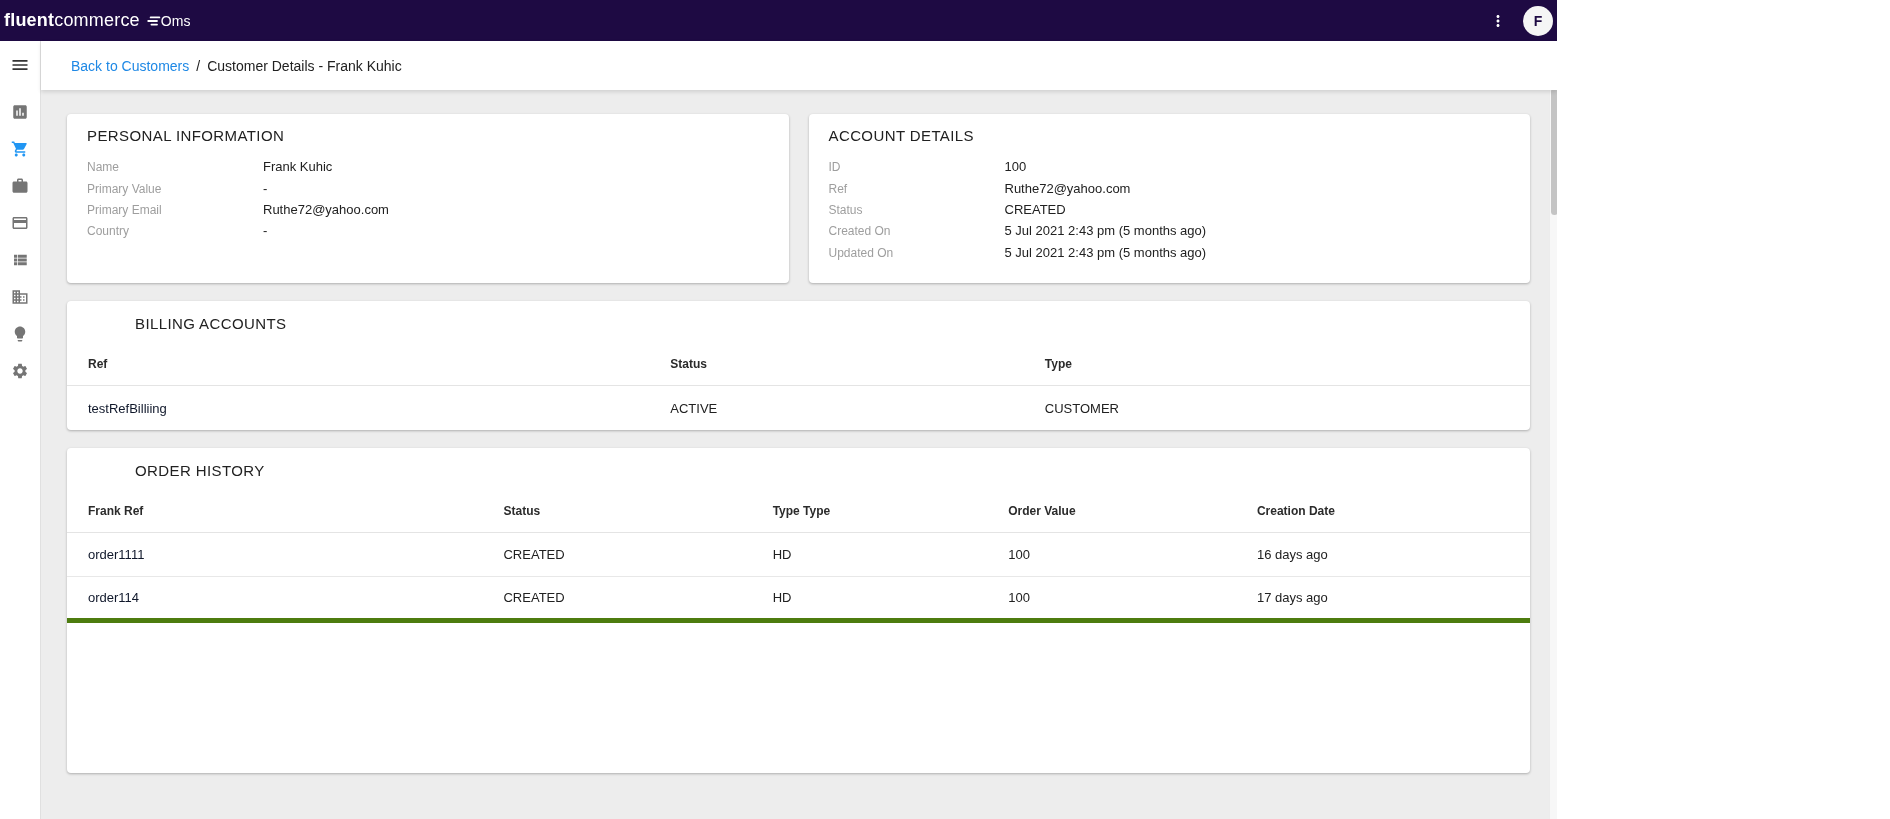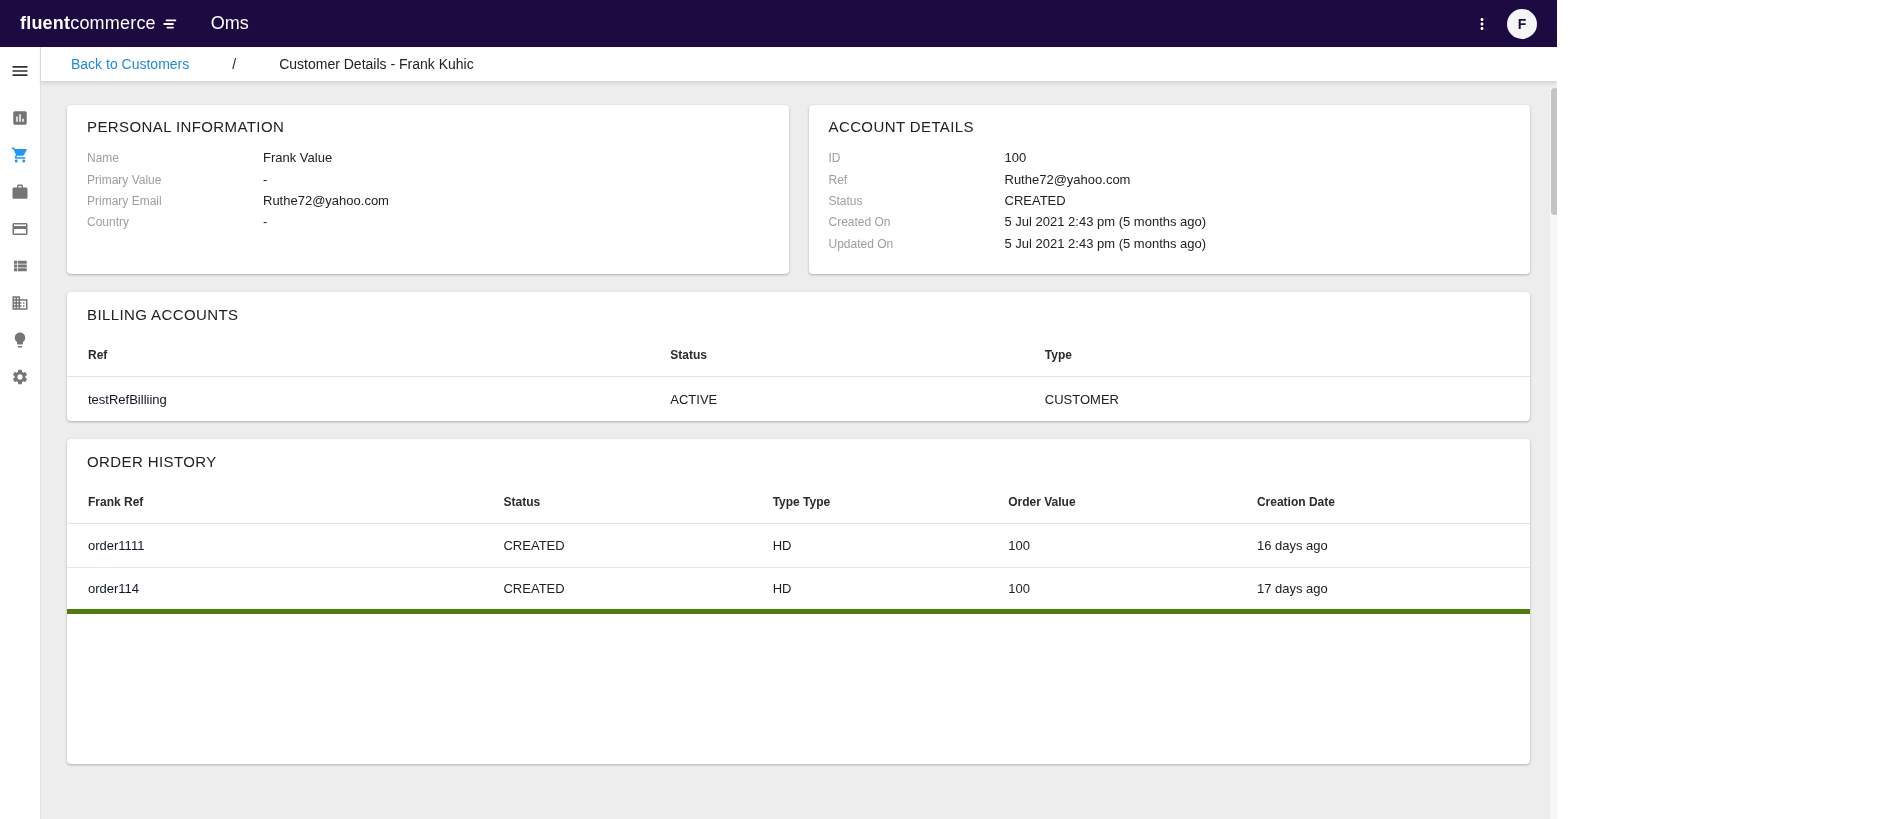--- a/index.html
+++ b/index.html
@@ -2,66 +2,66 @@
 <html><head>
 <meta charset="utf-8">
 <style>
   * { margin: 0; padding: 0; box-sizing: border-box; }
   html, body { width: 1890px; height: 819px; overflow: hidden; background: #ffffff;
     font-family: "Liberation Sans", "DejaVu Sans", sans-serif; }
 
   .app { position: relative; width: 1557px; height: 819px; overflow: hidden; background: #fff; }
 
   
-  .topbar { height: 47px; background: #1e0a43; display: flex; align-items: center; padding: 0 20px; }
+  .topbar { height: 41px; background: #1e0a43; display: flex; align-items: center; padding: 0 4px; }
   .brand { display: flex; align-items: center; color: #fff; cursor: pointer; }
   .brand-bold { font-size: 18px; font-weight: 700; letter-spacing: 0.2px; }
   .brand-light { font-size: 18px; font-weight: 300; letter-spacing: 0.2px; }
   .brand-mark { margin-left: 5px; display: inline-flex; align-items: center; }
-  .app-label { color: #fff; font-size: 18px; font-weight: 500; margin-left: 34px; }
+  .app-label { color: #fff; font-size: 14px; font-weight: 500; }
   .topbar-right { margin-left: auto; display: flex; align-items: center; gap: 14px; }
   .kebab-btn { background: transparent; border: none; cursor: pointer; display: flex; align-items: center; padding: 2px; }
   .avatar { width: 30px; height: 30px; border-radius: 50%; background: #f5f5f5; color: #1e0a43;
     display: flex; align-items: center; justify-content: center; font-size: 14px; font-weight: 700; cursor: pointer; }
 
   
   .body-row { display: flex; height: 778px; }
 
   
   .sidebar { width: 41px; background: #fff; border-right: 1px solid #e0e0e0; display: flex; flex-direction: column; align-items: center; }
   .icon-btn { width: 40px; height: 24px; display: flex; align-items: center; justify-content: center;
     background: transparent; border: none; cursor: pointer; color: #757575; }
   .hamburger-btn { margin-top: 12px; color: #333; }
   .nav-icons { margin-top: 23px; display: flex; flex-direction: column; }
   .nav-icons .icon-btn { margin-bottom: 13px; }
   .icon-btn.active { color: #2196f3; }
 
   
   .main-col { flex: 1; display: flex; flex-direction: column; min-width: 0; }
-  .breadcrumb-bar { height: 34px; background: #fff; display: flex; align-items: center; padding-left: 30px;
-    box-shadow: 0 2px 4px rgba(0,0,0,0.12); position: relative; z-index: 2; font-size: 14px; gap: 36px; }
+  .breadcrumb-bar { height: 49px; background: #fff; display: flex; align-items: center; padding-left: 30px;
+    box-shadow: 0 2px 4px rgba(0,0,0,0.12); position: relative; z-index: 2; font-size: 14px; }
   .breadcrumb-bar a { color: #1e88e5; text-decoration: none; font-weight: 500; cursor: pointer; }
   .breadcrumb-sep { color: #212121; margin: 0 7px; font-weight: 500; }
   .breadcrumb-current { color: #212121; font-weight: 500; }
 
   .content { flex: 1; background: #ededed; padding: 24px 27px 0 26px; overflow: hidden; }
 
   
   .card { background: #fff; border-radius: 4px; box-shadow: 0 1px 3px rgba(0,0,0,0.18), 0 1px 2px rgba(0,0,0,0.10); }
   .cards-row { display: flex; gap: 20px; align-items: stretch; }
   .cards-row .card { flex: 1; padding: 13px 20px 20px 20px; }
   .card-title { font-size: 15px; font-weight: 400; color: #212121; letter-spacing: 0.4px; }
   .fields { margin-top: 12px; }
   .field-row { display: flex; padding: 3.2px 0; align-items: baseline; }
   .field-label { width: 176px; flex: 0 0 176px; font-size: 12px; color: #9e9e9e; }
   .field-value { font-size: 13px; color: #212121; }
 
   
   .table-card { margin-top: 18px; }
-  .table-card .card-title { padding: 14px 20px 10px 20px; }
+  .table-card .card-title { padding: 14px 20px 10px 20px; margin-left: 48px; }
   table { width: 100%; border-collapse: collapse; table-layout: fixed; }
   th { text-align: left; font-size: 12px; font-weight: 700; color: #2b2b2b; height: 44px; padding-left: 21px;
     border-bottom: 1px solid #e4e4e4; }
   td { font-size: 13px; color: #212121; height: 44px; padding-left: 21px; border-bottom: 1px solid #e8e8e8; }
   tr:last-child td { border-bottom: none; }
   .orders-table tr:last-child td { border-bottom: 5px solid #4d7c0f; }
   td a { color: #0f172a; text-decoration: none; cursor: pointer; }
   .card-filler { height: 150px; }
 
   
@@ -170,21 +170,21 @@
 
       <main class="content">
 
         <div class="cards-row">
 
           <section class="card">
             <h2 class="card-title">PERSONAL INFORMATION</h2>
             <div class="fields">
               <div class="field-row">
                 <span class="field-label">Name</span>
-                <span class="field-value">Frank Value</span>
+                <span class="field-value">Frank Kuhic</span>
               </div>
               <div class="field-row">
                 <span class="field-label">Primary Value</span>
                 <span class="field-value">-</span>
               </div>
               <div class="field-row">
                 <span class="field-label">Primary Email</span>
                 <span class="field-value">Ruthe72@yahoo.com</span>
               </div>
               <div class="field-row">

